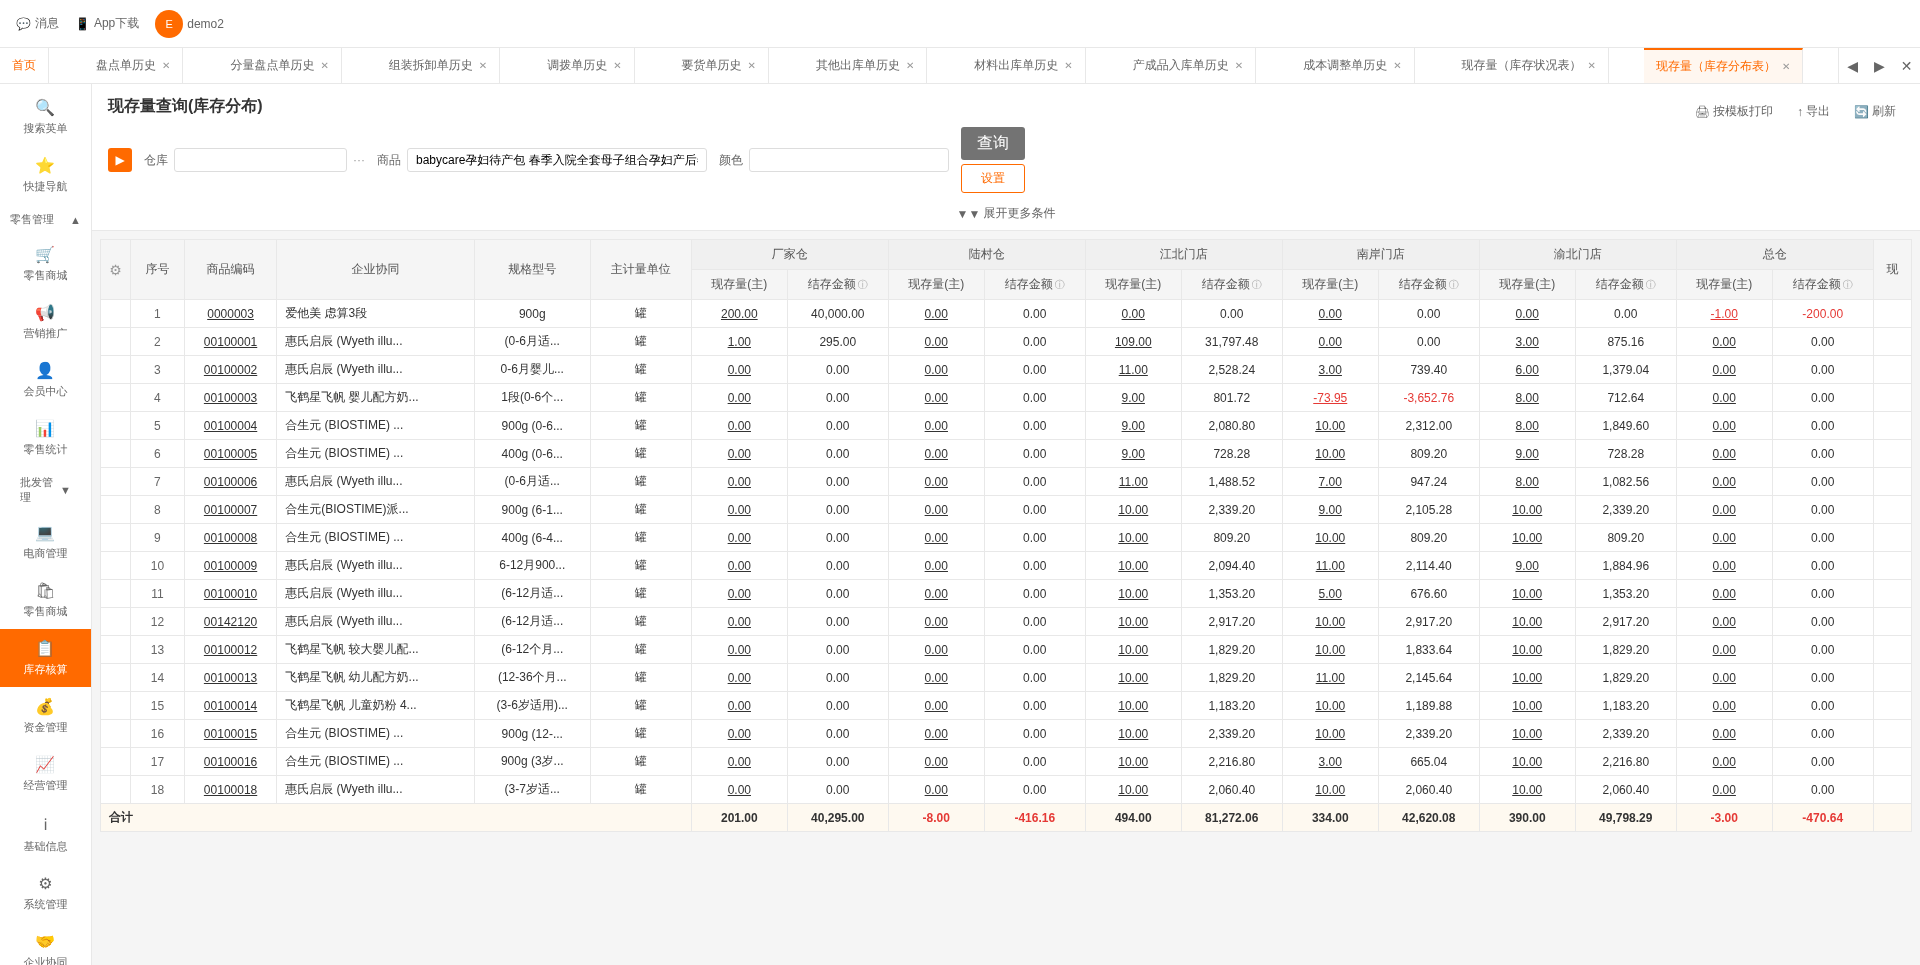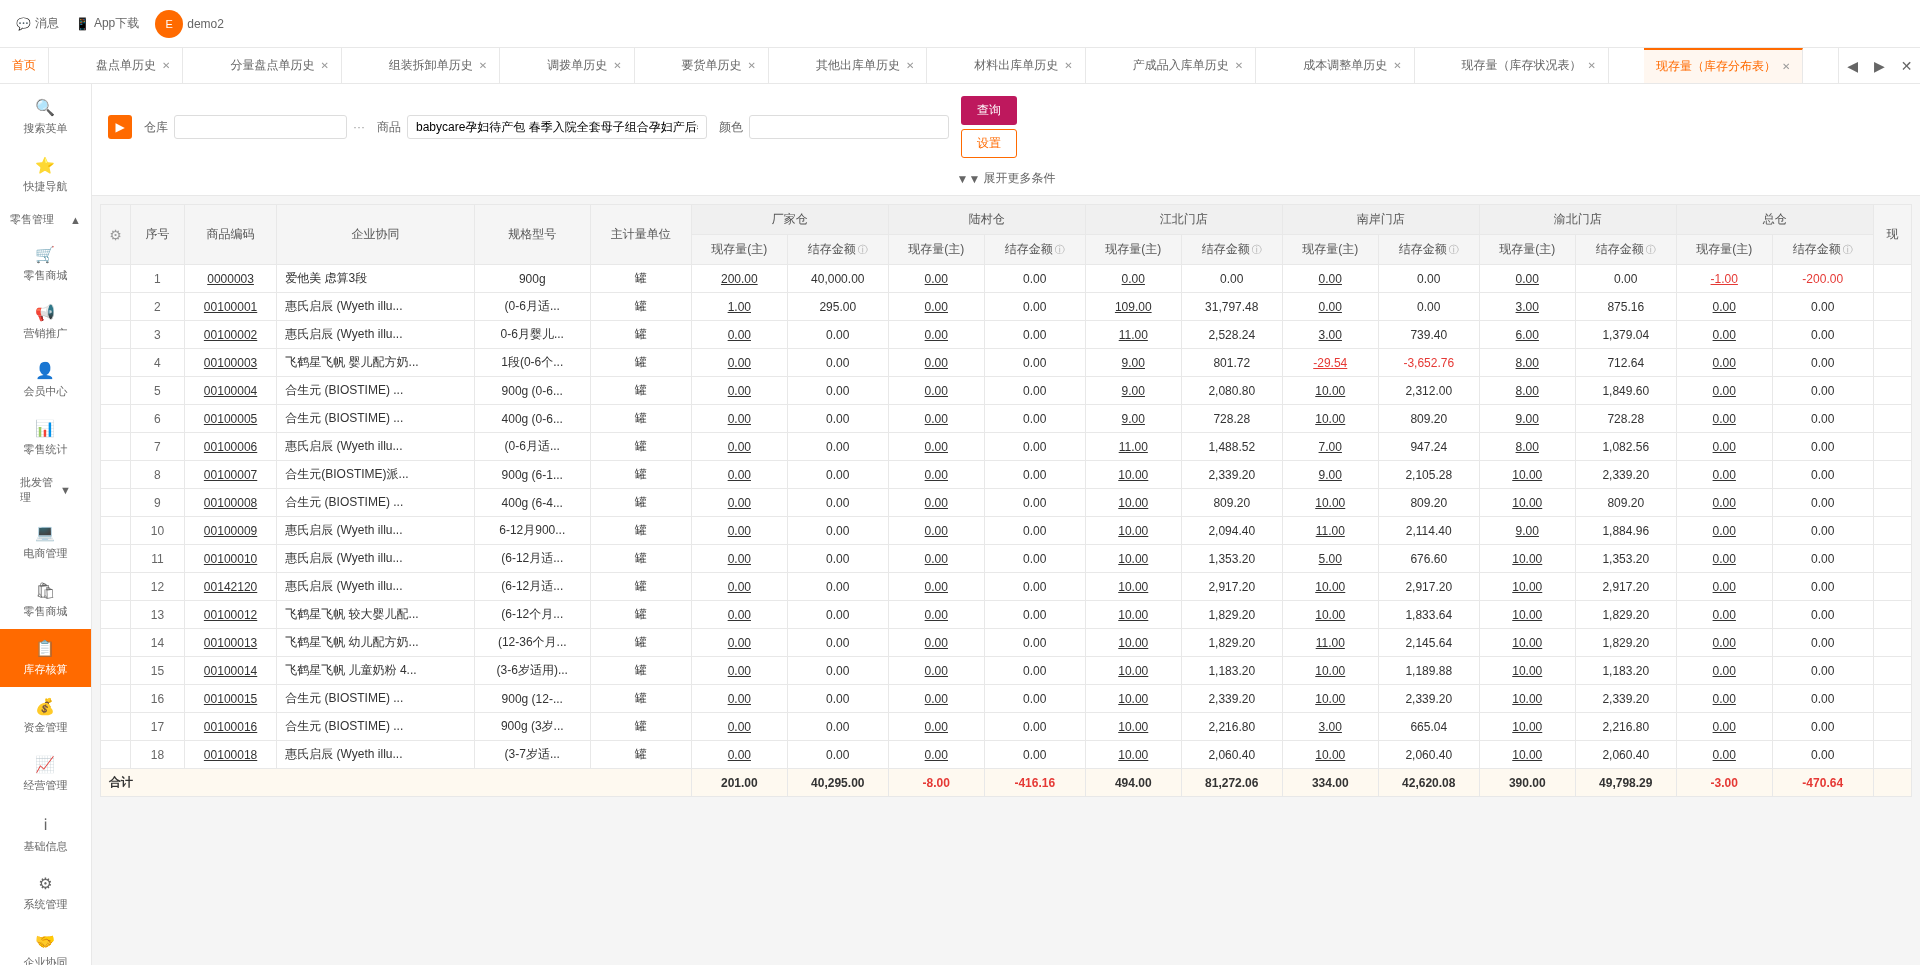--- a/index.html
+++ b/index.html
@@ -47,21 +47,21 @@
     
     .filter-area { background: #fff; padding: 8px 16px; border-bottom: 1px solid #e8e8e8; }
     .filter-row { display: flex; align-items: center; gap: 12px; flex-wrap: wrap; }
     .filter-item { display: flex; align-items: center; gap: 6px; }
     .filter-label { color: #666; font-size: 12px; white-space: nowrap; }
     .filter-input { border: 1px solid #ddd; border-radius: 3px; padding: 4px 8px; font-size: 12px; min-width: 100px; outline: none; }
     .filter-input-wide { min-width: 300px; }
     .orange-arrow { width: 24px; height: 24px; background: #ff6a00; border-radius: 3px; display: flex; align-items: center; justify-content: center; color: #fff; cursor: pointer; font-size: 12px; flex-shrink: 0; }
     .dots-btn { color: #999; cursor: pointer; }
     .expand-btn { display: flex; align-items: center; gap: 3px; color: #666; cursor: pointer; font-size: 12px; justify-content: center; margin-top: 6px; }
-    .query-btn { background: #be185d; color: #fff; border: none; border-radius: 3px; padding: 6px 16px; cursor: pointer; font-size: 12px; }
+    .query-btn { background: #737373; color: #fff; border: none; border-radius: 3px; padding: 6px 16px; cursor: pointer; font-size: 16px; }
     .setting-btn { background: #fff; color: #ff6a00; border: 1px solid #ff6a00; border-radius: 3px; padding: 5px 14px; cursor: pointer; font-size: 12px; }
     .btn-group { display: flex; flex-direction: column; gap: 4px; }
 
     
     .table-container { flex: 1; overflow: auto; padding: 8px; }
     .data-table { width: 100%; border-collapse: collapse; background: #fff; font-size: 12px; }
     .data-table th { background: #f5f5f5; border: 1px solid #e8e8e8; padding: 6px 8px; text-align: center; font-weight: 500; color: #555; white-space: nowrap; }
     .data-table th.group-header { background: #f0f0f0; }
     .data-table td { border: 1px solid #e8e8e8; padding: 5px 8px; text-align: center; color: #333; white-space: nowrap; }
     .data-table tr.footer-row td { background: #fef9f0; font-weight: 600; }
@@ -186,20 +186,37 @@
         <span class="s-icon">🤝</span>
         <span>企业协同</span>
       </div>
 
     </div>
   </div>
 
   <div class="content">
 
     <div class="page-header">
+      <div style="display:flex;justify-content:space-between;align-items:center;">
+        <h2 class="page-title">现存量查询(库存分布)</h2>
+        <div class="page-actions" style="margin-bottom:0;">
+          <button class="page-action-btn">
+            <span>🖨</span>
+            <span>按模板打印</span>
+          </button>
+          <button class="page-action-btn">
+            <span>↑</span>
+            <span>导出</span>
+          </button>
+          <button class="page-action-btn">
+            <span>🔄</span>
+            <span>刷新</span>
+          </button>
+        </div>
+      </div>
 
       <div class="filter-area" style="padding:0;background:transparent;border:none;">
         <div class="filter-row">
           <div class="orange-arrow">▶</div>
           <div class="filter-item">
             <span class="filter-label">仓库</span>
             <input class="filter-input" type="text" value="" style="">
             <span class="dots-btn">···</span>
           </div>
           <div class="filter-item">
@@ -329,21 +346,21 @@
       <td class="underline">00100003</td>
       <td class="text-left">飞鹤星飞帆 婴儿配方奶...</td>
       <td>1段(0-6个...</td>
       <td>罐</td>
       <td class="underline">0.00</td>
       <td>0.00</td>
       <td class="underline">0.00</td>
       <td>0.00</td>
       <td class="underline">9.00</td>
       <td>801.72</td>
-      <td class="red underline">-29.54</td>
+      <td class="red underline">-73.95</td>
       <td class="red">-3,652.76</td>
       <td class="underline">8.00</td>
       <td>712.64</td>
       <td class="underline">0.00</td>
       <td class="">0.00</td>
       <td></td>
     </tr>
             <tr>
       <td></td>
       <td class="seq">5</td>

